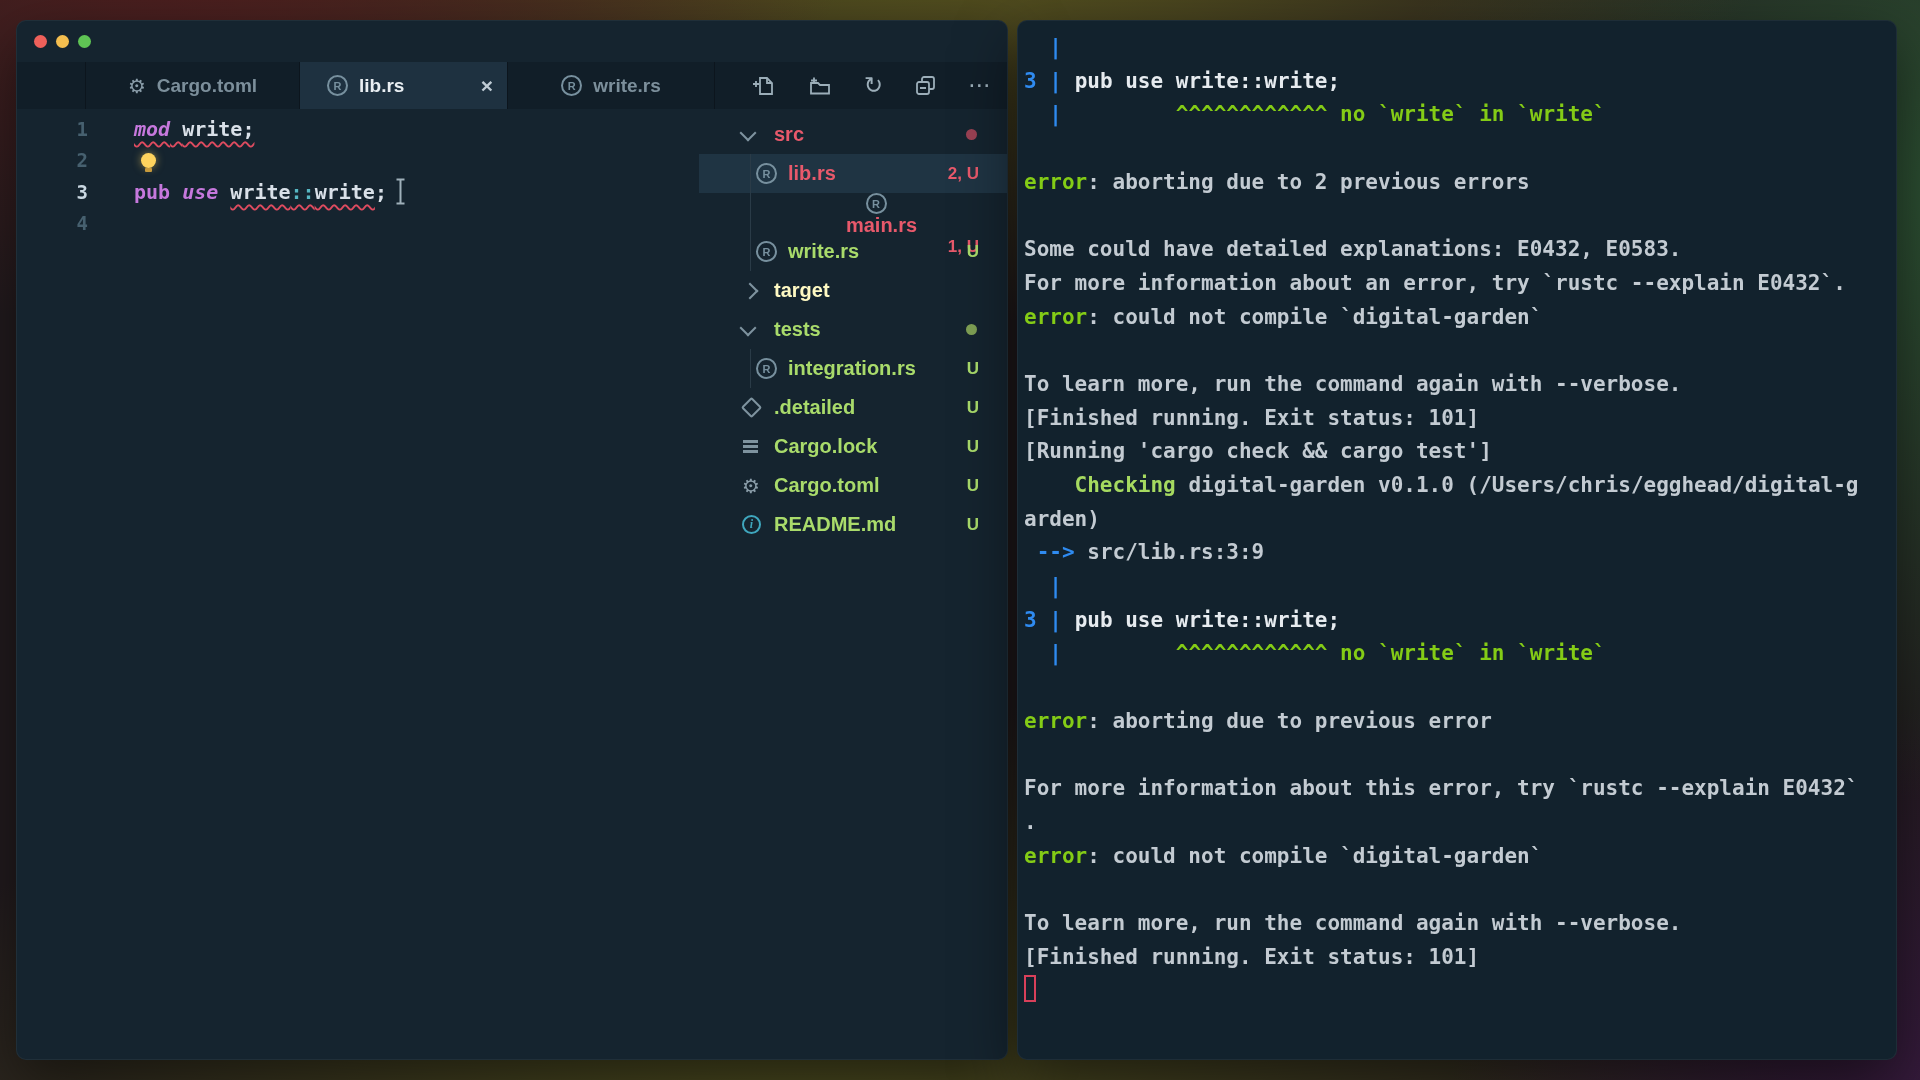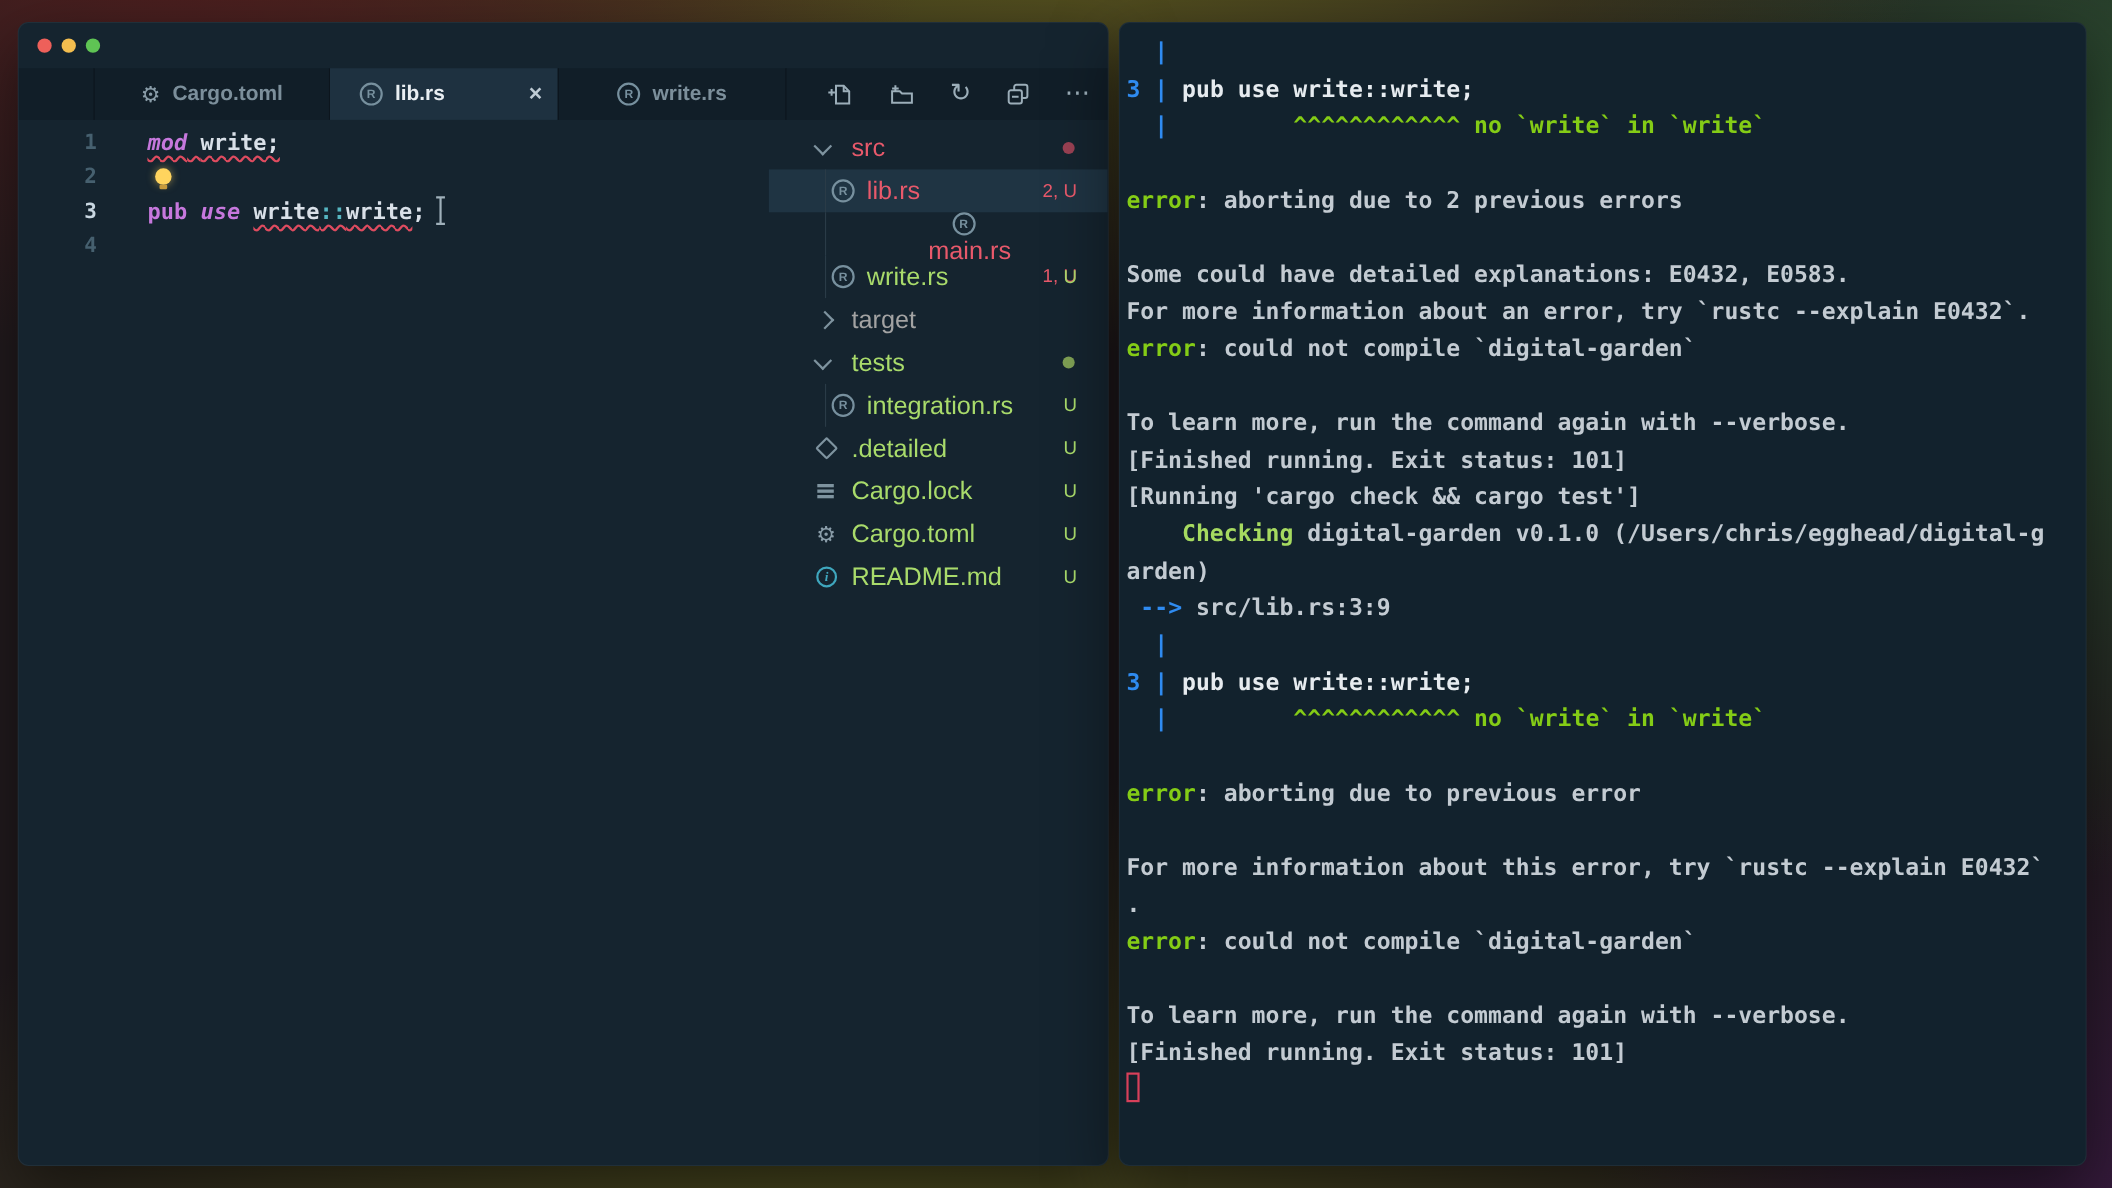--- a/index.html
+++ b/index.html
@@ -60,23 +60,23 @@
 
   
   .explorerpane{width:308px;padding-top:6px;box-sizing:border-box;}
   .trow{position:relative;height:39px;display:flex;align-items:center;box-sizing:border-box;cursor:default;}
   .trow.sel{background:#1F3443;}
   .trow.child::before{content:"";position:absolute;left:51px;top:0;bottom:0;border-left:1px solid #2A3B47;}
   .iconslot{width:32px;flex:none;display:flex;align-items:center;}
   .chev{width:10px;height:10px;border-right:2.2px solid #7E939F;border-bottom:2.2px solid #7E939F;flex:none;}
   .chev.down{transform:rotate(45deg);margin-top:-4px;}
   .chev.right{transform:rotate(-45deg);margin-left:2px;}
-  .tlabel{font-size:23px;font-weight:400;}
-  .red{color:#E8596B}.grn{color:#A9DB6B}.dim{color:#a3a3a3}
-  .badge{margin-left:auto;margin-right:28px;font-size:17px;font-weight:400;}
+  .tlabel{font-size:20px;font-weight:700;}
+  .red{color:#E8596B}.grn{color:#A9DB6B}.dim{color:#fef9c3}
+  .badge{margin-left:auto;margin-right:28px;font-size:17px;font-weight:700;}
   .dot{margin-left:auto;margin-right:30px;width:11px;height:11px;border-radius:50%;flex:none;}
   .dot.dred{background:#9A4153}.dot.dgrn{background:#7FA054}
   .diam{width:11px;height:11px;border:2px solid #7E939F;transform:rotate(45deg);border-radius:2px;flex:none;margin-left:2px;}
   .listicon{width:15px;height:2.4px;background:#7E939F;box-shadow:0 -5px 0 #7E939F,0 5px 0 #7E939F;flex:none;margin-left:1px;}
   .infoicon{box-sizing:border-box;width:19px;height:19px;border:2px solid #3FA7BE;border-radius:50%;
             display:inline-flex;align-items:center;justify-content:center;flex:none;}
   .infoicon::before{content:"i";font:italic 700 12px "Liberation Serif",serif;color:#3FA7BE;}
 
   
   #termWin{left:1017px;top:20px;width:880px;height:1040px;background:#12222D;

